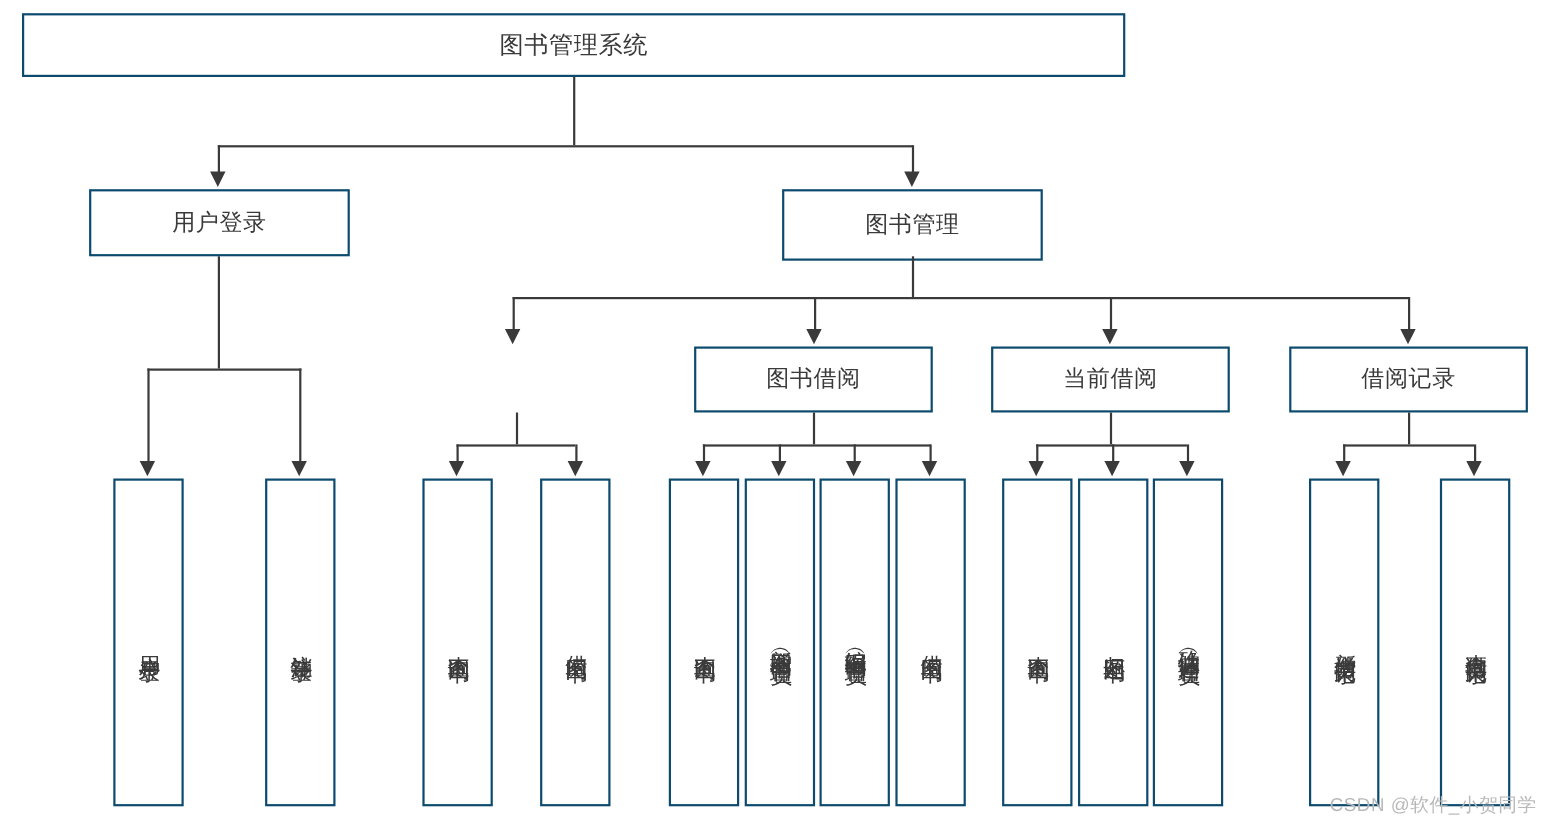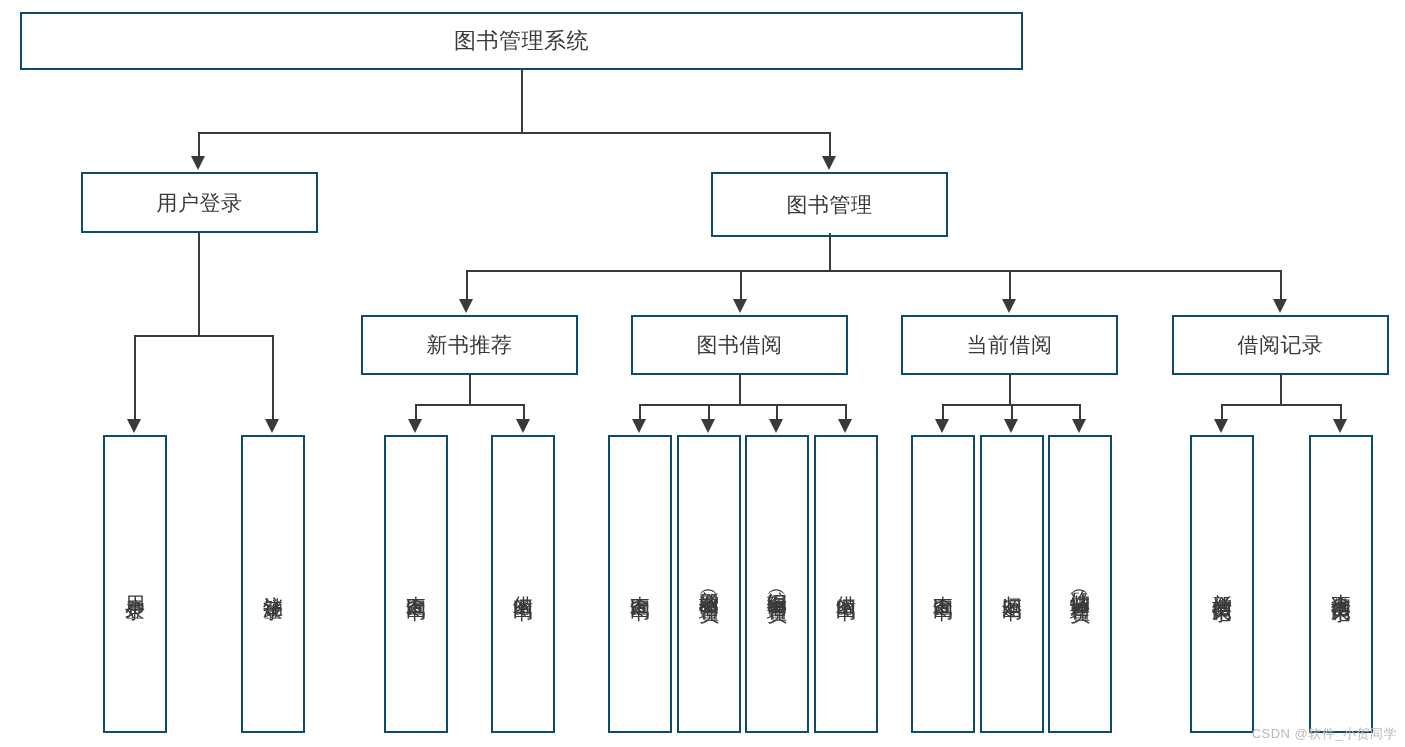--- a/index.html
+++ b/index.html
@@ -69,21 +69,21 @@
     height: 0;
     border-left: 7px solid transparent;
     border-right: 7px solid transparent;
     border-top: 14px solid #3a3a3a;
   }
   
   #watermark {
     position: absolute;
     right: 8px;
     bottom: 4px;
-    font-size: 13px;
+    font-size: 17px;
     color: #b9b9b9;
     letter-spacing: 0.5px;
     white-space: nowrap;
   }
 </style>
 </head>
 <body>
 
 <div id="canvas">
 
@@ -117,23 +117,20 @@
   <div class="hline" style="left:466px; top:270px; width:814px;"></div>
   <div class="vline" style="left:466px; top:270px; height:31px;"></div>
   <div class="arrow" style="left:459px; top:299px;"></div>
   <div class="vline" style="left:740px; top:270px; height:31px;"></div>
   <div class="arrow" style="left:733px; top:299px;"></div>
   <div class="vline" style="left:1009px; top:270px; height:31px;"></div>
   <div class="arrow" style="left:1002px; top:299px;"></div>
   <div class="vline" style="left:1280px; top:270px; height:31px;"></div>
   <div class="arrow" style="left:1273px; top:299px;"></div>
 
-  <div class="node horiz" style="left:361px; top:315px; width:217px; height:60px;">
-    <span>新书推荐</span>
-  </div>
   <div class="node horiz" style="left:631px; top:315px; width:217px; height:60px;">
     <span>图书借阅</span>
   </div>
   <div class="node horiz" style="left:901px; top:315px; width:217px; height:60px;">
     <span>当前借阅</span>
   </div>
   <div class="node horiz" style="left:1172px; top:315px; width:217px; height:60px;">
     <span>借阅记录</span>
   </div>
 

